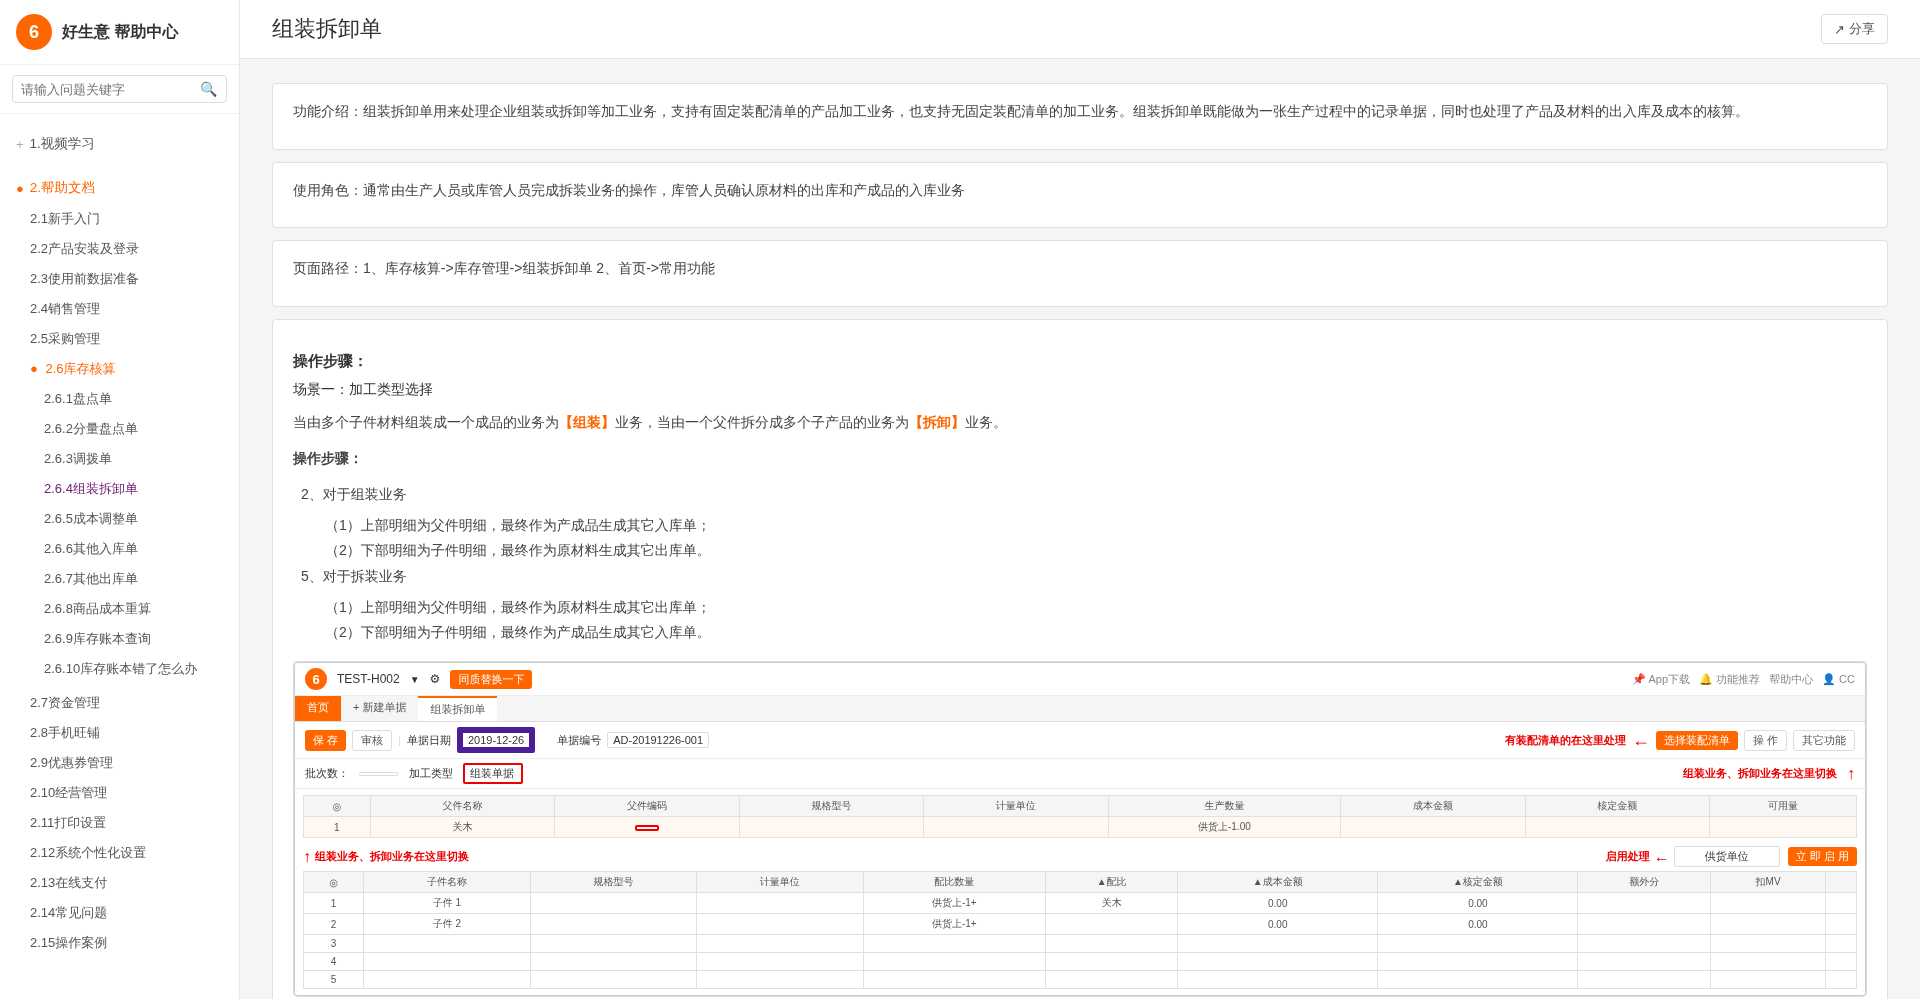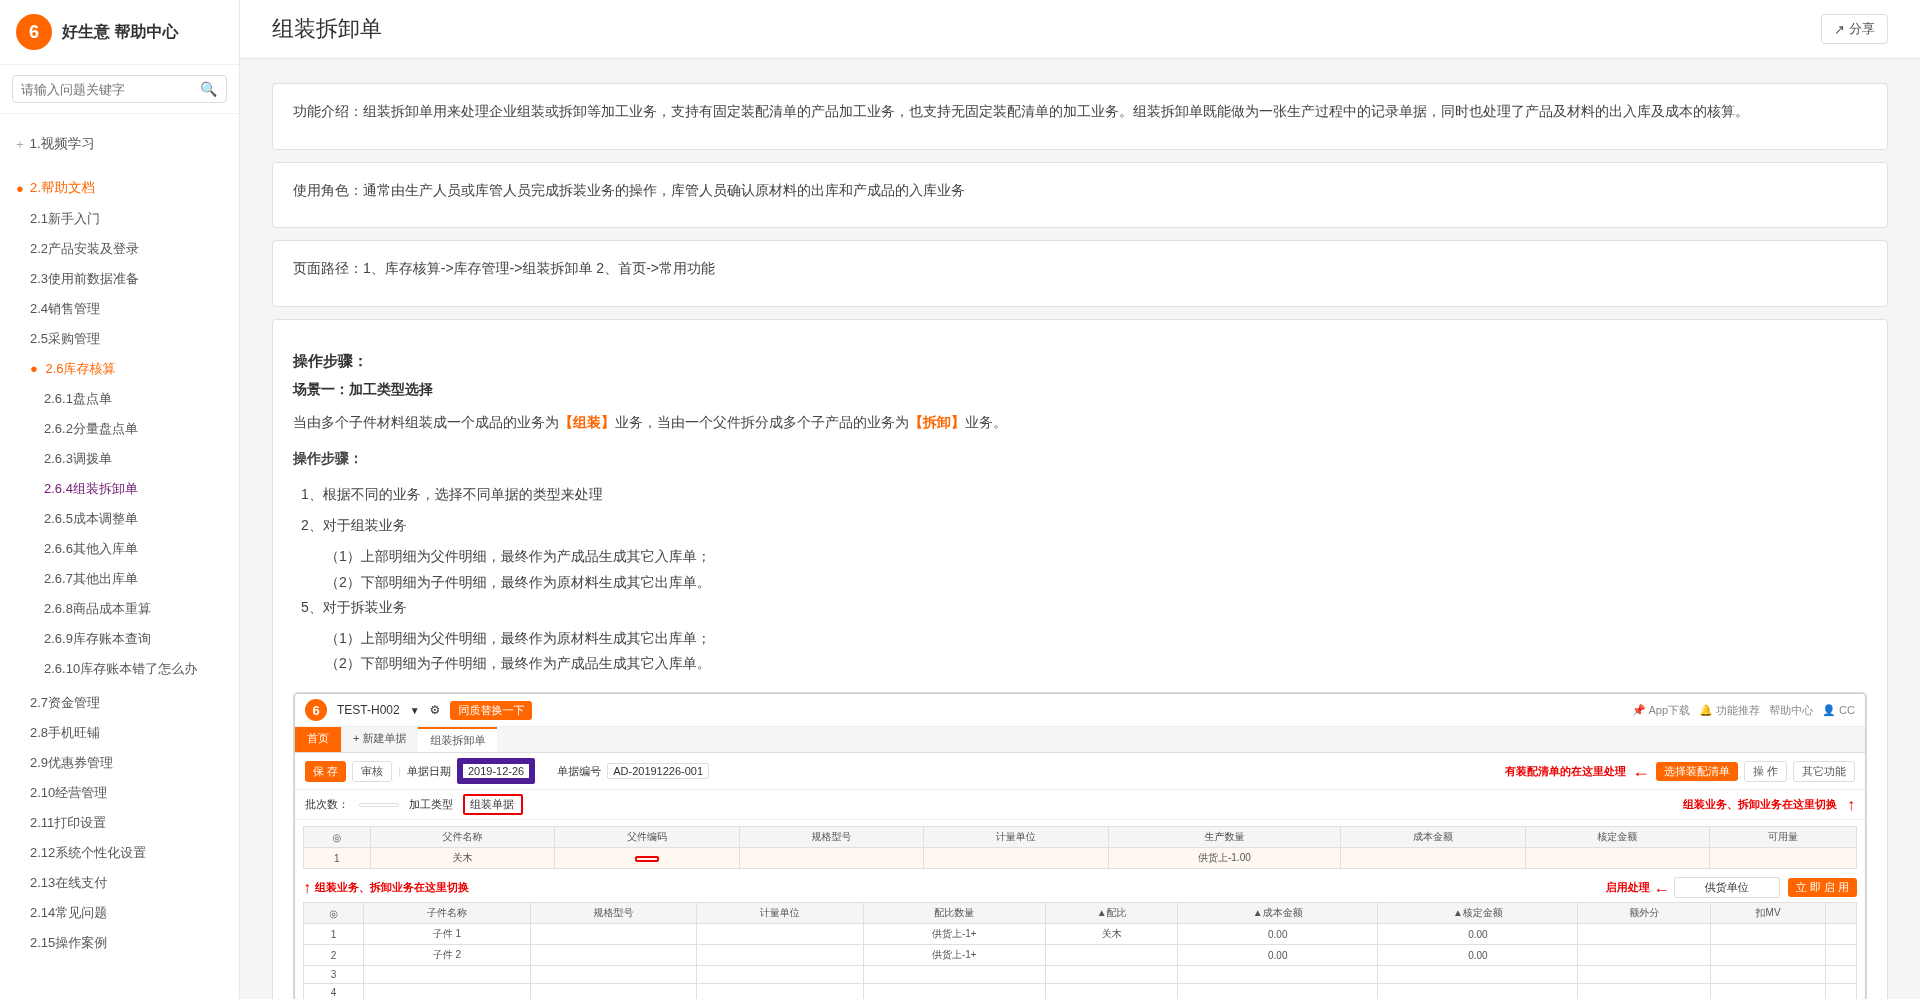--- a/index.html
+++ b/index.html
@@ -298,29 +298,28 @@
       <p class="content-text">使用角色：通常由生产人员或库管人员完成拆装业务的操作，库管人员确认原材料的出库和产成品的入库业务</p>
     </div>
 
     <div class="top-section">
       <p class="content-text">页面路径：1、库存核算-&gt;库存管理-&gt;组装拆卸单 2、首页-&gt;常用功能</p>
     </div>
 
     <div class="top-section">
       <p class="section-title bold">操作步骤：</p>
 
-      <p class="section-title" style="font-size:14px;font-weight:bold;margin-top:10px;">场景一：加工类型选择</p>
+      <p class="section-title" style="font-size:14px;font-weight:normal;margin-top:10px;">场景一：加工类型选择</p>
       <p class="content-text">
         当由多个子件材料组装成一个成品的业务为<span style="color:#f60;font-weight:bold;">【组装】</span>业务，当由一个父件拆分成多个子产品的业务为<span style="color:#f60;font-weight:bold;">【拆卸】</span>业务。
       </p>
 
       <p class="content-text bold">操作步骤：</p>
 
       <div class="steps-list">
-        <p class="step-item">1、根据不同的业务，选择不同单据的类型来处理</p>
         <p class="step-item">2、对于组装业务</p>
         <p class="step-sub">（1）上部明细为父件明细，最终作为产成品生成其它入库单；</p>
         <p class="step-sub">（2）下部明细为子件明细，最终作为原材料生成其它出库单。</p>
         <p class="step-item">5、对于拆装业务</p>
         <p class="step-sub">（1）上部明细为父件明细，最终作为原材料生成其它出库单；</p>
         <p class="step-sub">（2）下部明细为子件明细，最终作为产成品生成其它入库单。</p>
       </div>
 
       <div class="screenshot-container" style="margin-top:16px;position:relative;">
         <div class="app-screenshot" style="position:relative;">

